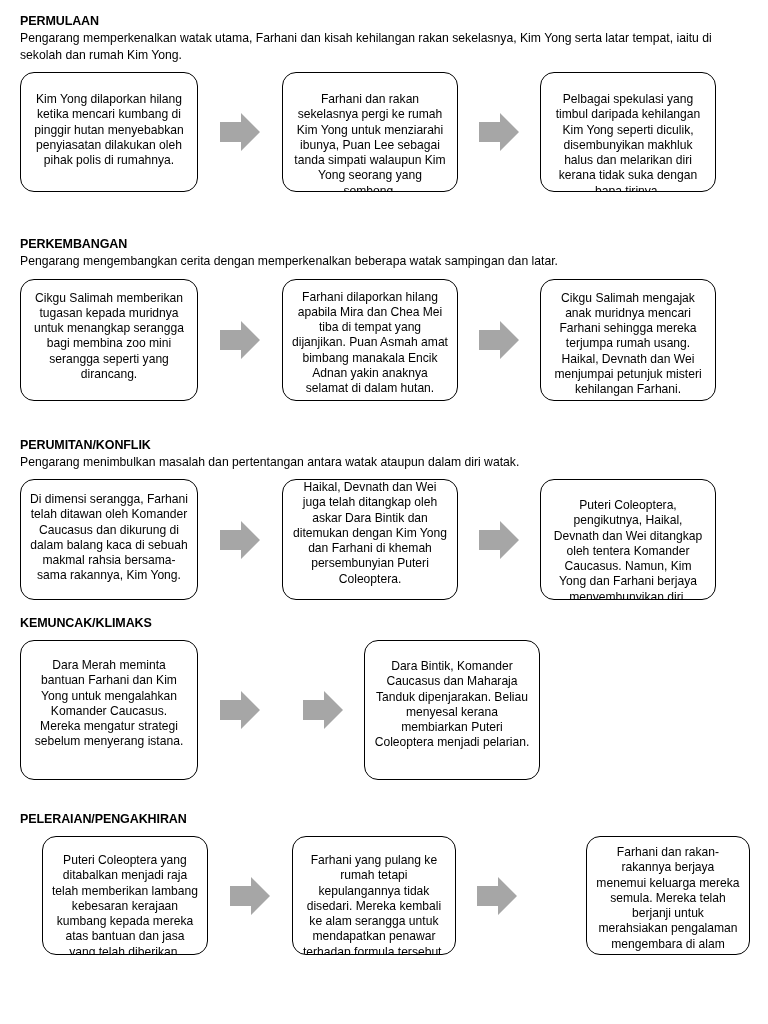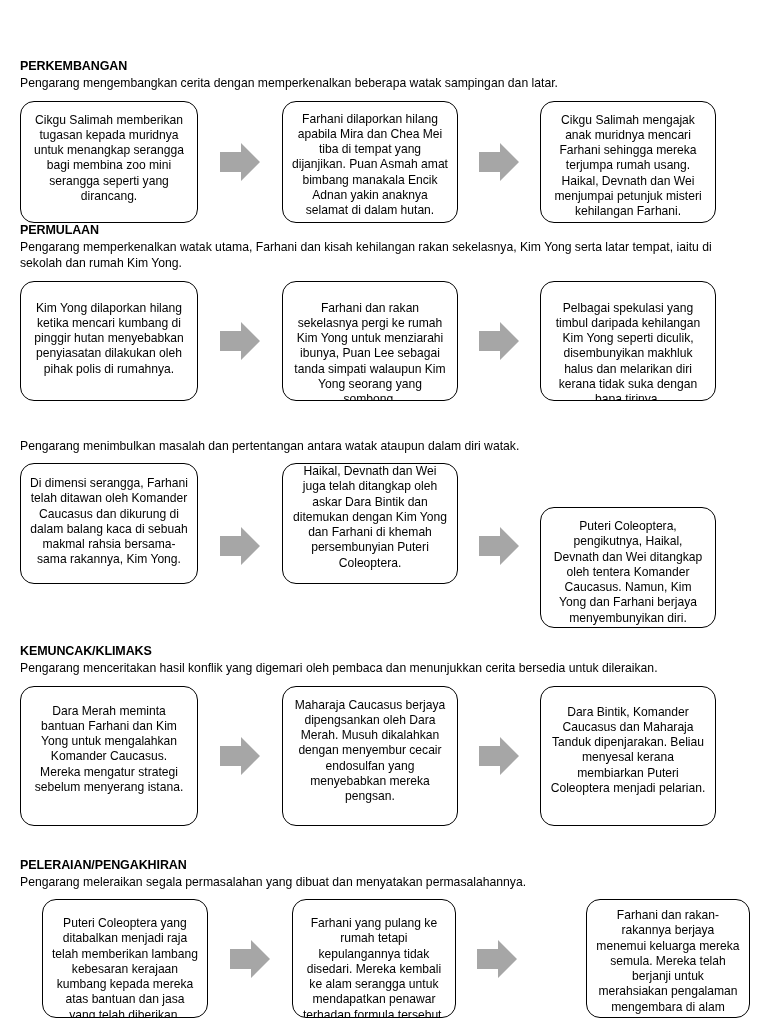--- a/index.html
+++ b/index.html
@@ -81,115 +81,113 @@
   .s1 { margin-top: 0px; }
   .s2 { margin-top: 45px; }
   .s3 { margin-top: 37px; }
   .s4 { margin-top: 16px; }
   .s5 { margin-top: 32px; }
 
   .s1 .flow-box { padding-top: 19px; }
   .s2 .b1, .s2 .b3 { padding-top: 11px; }
   .s3 .b1 { padding-top: 12px; }
   .s3 .b2 { padding-top: 0; }
-  .s3 .b3 { padding-top: 11px; margin-top: 44px; }
+  .s3 .b3 { padding-top: 18px; }
   .s4 .b1 { padding-top: 17px; }
   .s4 .b2 { padding-top: 11px; }
   .s4 .b3 { padding-top: 18px; }
   .s5 .b1 { padding-top: 16px; margin-left: 24px; }
   .s5 .b2 { padding-top: 16px; }
   .s5 .b3 { padding-top: 8px; margin-left: 48px; }
 </style>
 </head>
 <body>
 
 <div class="page">
 
+  <div class="section s1">
+    <div class="section-heading">PERMULAAN</div>
+    <div class="section-desc">Pengarang memperkenalkan watak utama, Farhani dan kisah kehilangan rakan sekelasnya, Kim Yong serta latar tempat, iaitu di sekolah dan rumah Kim Yong.</div>
+    <div class="flow-row">
+      <div class="flow-box b1">Kim Yong dilaporkan hilang ketika mencari kumbang di pinggir hutan menyebabkan penyiasatan dilakukan oleh pihak polis di rumahnya.</div>
+      <div class="arrow-cell">
+        <svg class="arrow" viewBox="0 0 40 38">
+          <polygon points="0,9 21,9 21,0 40,19 21,38 21,29 0,29" fill="#a6a6a6"></polygon>
+        </svg>
+      </div>
+      <div class="flow-box b2">Farhani dan rakan sekelasnya pergi ke rumah Kim Yong untuk menziarahi ibunya, Puan Lee sebagai tanda simpati walaupun Kim Yong seorang yang sombong.</div>
+      <div class="arrow-cell gap2">
+        <svg class="arrow" viewBox="0 0 40 38">
+          <polygon points="0,9 21,9 21,0 40,19 21,38 21,29 0,29" fill="#a6a6a6"></polygon>
+        </svg>
+      </div>
+      <div class="flow-box b3">Pelbagai spekulasi yang timbul daripada kehilangan Kim Yong seperti diculik, disembunyikan makhluk halus dan melarikan diri kerana tidak suka dengan bapa tirinya.</div>
+    </div>
+  </div>
+
   <div class="section s2">
     <div class="section-heading">PERKEMBANGAN</div>
     <div class="section-desc">Pengarang mengembangkan cerita dengan memperkenalkan beberapa watak sampingan dan latar.</div>
     <div class="flow-row">
       <div class="flow-box b1">Cikgu Salimah memberikan tugasan kepada muridnya untuk menangkap serangga bagi membina zoo mini serangga seperti yang dirancang.</div>
       <div class="arrow-cell">
         <svg class="arrow" viewBox="0 0 40 38">
           <polygon points="0,9 21,9 21,0 40,19 21,38 21,29 0,29" fill="#a6a6a6"></polygon>
         </svg>
       </div>
       <div class="flow-box b2">Farhani dilaporkan hilang apabila Mira dan Chea Mei tiba di tempat yang dijanjikan. Puan Asmah amat bimbang manakala Encik Adnan yakin anaknya selamat di dalam hutan.</div>
       <div class="arrow-cell gap2">
         <svg class="arrow" viewBox="0 0 40 38">
           <polygon points="0,9 21,9 21,0 40,19 21,38 21,29 0,29" fill="#a6a6a6"></polygon>
         </svg>
       </div>
       <div class="flow-box b3">Cikgu Salimah mengajak anak muridnya mencari Farhani sehingga mereka terjumpa rumah usang. Haikal, Devnath dan Wei menjumpai petunjuk misteri kehilangan Farhani.</div>
     </div>
   </div>
 
-  <div class="section s1">
-    <div class="section-heading">PERMULAAN</div>
-    <div class="section-desc">Pengarang memperkenalkan watak utama, Farhani dan kisah kehilangan rakan sekelasnya, Kim Yong serta latar tempat, iaitu di sekolah dan rumah Kim Yong.</div>
-    <div class="flow-row">
-      <div class="flow-box b1">Kim Yong dilaporkan hilang ketika mencari kumbang di pinggir hutan menyebabkan penyiasatan dilakukan oleh pihak polis di rumahnya.</div>
-      <div class="arrow-cell">
-        <svg class="arrow" viewBox="0 0 40 38">
-          <polygon points="0,9 21,9 21,0 40,19 21,38 21,29 0,29" fill="#a6a6a6"></polygon>
-        </svg>
-      </div>
-      <div class="flow-box b2">Farhani dan rakan sekelasnya pergi ke rumah Kim Yong untuk menziarahi ibunya, Puan Lee sebagai tanda simpati walaupun Kim Yong seorang yang sombong.</div>
-      <div class="arrow-cell gap2">
-        <svg class="arrow" viewBox="0 0 40 38">
-          <polygon points="0,9 21,9 21,0 40,19 21,38 21,29 0,29" fill="#a6a6a6"></polygon>
-        </svg>
-      </div>
-      <div class="flow-box b3">Pelbagai spekulasi yang timbul daripada kehilangan Kim Yong seperti diculik, disembunyikan makhluk halus dan melarikan diri kerana tidak suka dengan bapa tirinya.</div>
-    </div>
-  </div>
-
   <div class="section s3">
+    <div class="section-heading">PERUMITAN/KONFLIK</div>
     <div class="section-desc">Pengarang menimbulkan masalah dan pertentangan antara watak ataupun dalam diri watak.</div>
     <div class="flow-row">
       <div class="flow-box b1">Di dimensi serangga, Farhani telah ditawan oleh Komander Caucasus dan dikurung di dalam balang kaca di sebuah makmal rahsia bersama-sama rakannya, Kim Yong.</div>
       <div class="arrow-cell">
         <svg class="arrow" viewBox="0 0 40 38">
           <polygon points="0,9 21,9 21,0 40,19 21,38 21,29 0,29" fill="#a6a6a6"></polygon>
         </svg>
       </div>
       <div class="flow-box b2">Haikal, Devnath dan Wei juga telah ditangkap oleh askar Dara Bintik dan ditemukan dengan Kim Yong dan Farhani di khemah persembunyian Puteri Coleoptera.</div>
       <div class="arrow-cell gap2">
         <svg class="arrow" viewBox="0 0 40 38">
           <polygon points="0,9 21,9 21,0 40,19 21,38 21,29 0,29" fill="#a6a6a6"></polygon>
         </svg>
       </div>
       <div class="flow-box b3">Puteri Coleoptera, pengikutnya, Haikal, Devnath dan Wei ditangkap oleh tentera Komander Caucasus. Namun, Kim Yong dan Farhani berjaya menyembunyikan diri.</div>
     </div>
   </div>
 
   <div class="section s4">
     <div class="section-heading">KEMUNCAK/KLIMAKS</div>
-    <div class="section-desc">Pengarang menceritakan hasil konflik yang digemari oleh pembaca dan menunjukkan cerita bersedia untuk dileraikan.</div>
     <div class="flow-row">
       <div class="flow-box b1">Dara Merah meminta bantuan Farhani dan Kim Yong untuk mengalahkan Komander Caucasus. Mereka mengatur strategi sebelum menyerang istana.</div>
       <div class="arrow-cell">
         <svg class="arrow" viewBox="0 0 40 38">
           <polygon points="0,9 21,9 21,0 40,19 21,38 21,29 0,29" fill="#a6a6a6"></polygon>
         </svg>
       </div>
-      <div class="flow-box b2">Maharaja Caucasus berjaya dipengsankan oleh Dara Merah. Musuh dikalahkan dengan menyembur cecair endosulfan yang menyebabkan mereka pengsan.</div>
       <div class="arrow-cell gap2">
         <svg class="arrow" viewBox="0 0 40 38">
           <polygon points="0,9 21,9 21,0 40,19 21,38 21,29 0,29" fill="#a6a6a6"></polygon>
         </svg>
       </div>
       <div class="flow-box b3">Dara Bintik, Komander Caucasus dan Maharaja Tanduk dipenjarakan. Beliau menyesal kerana membiarkan Puteri Coleoptera menjadi pelarian.</div>
     </div>
   </div>
 
   <div class="section s5">
     <div class="section-heading">PELERAIAN/PENGAKHIRAN</div>
-    <div class="section-desc">Pengarang meleraikan segala permasalahan yang dibuat dan menyatakan permasalahannya.</div>
     <div class="flow-row">
       <div class="flow-box b1">Puteri Coleoptera yang ditabalkan menjadi raja telah memberikan lambang kebesaran kerajaan kumbang kepada mereka atas bantuan dan jasa yang telah diberikan.</div>
       <div class="arrow-cell">
         <svg class="arrow" viewBox="0 0 40 38">
           <polygon points="0,9 21,9 21,0 40,19 21,38 21,29 0,29" fill="#a6a6a6"></polygon>
         </svg>
       </div>
       <div class="flow-box b2">Farhani yang pulang ke rumah tetapi kepulangannya tidak disedari. Mereka kembali ke alam serangga untuk mendapatkan penawar terhadap formula tersebut.</div>
       <div class="arrow-cell gap2">
         <svg class="arrow" viewBox="0 0 40 38">

